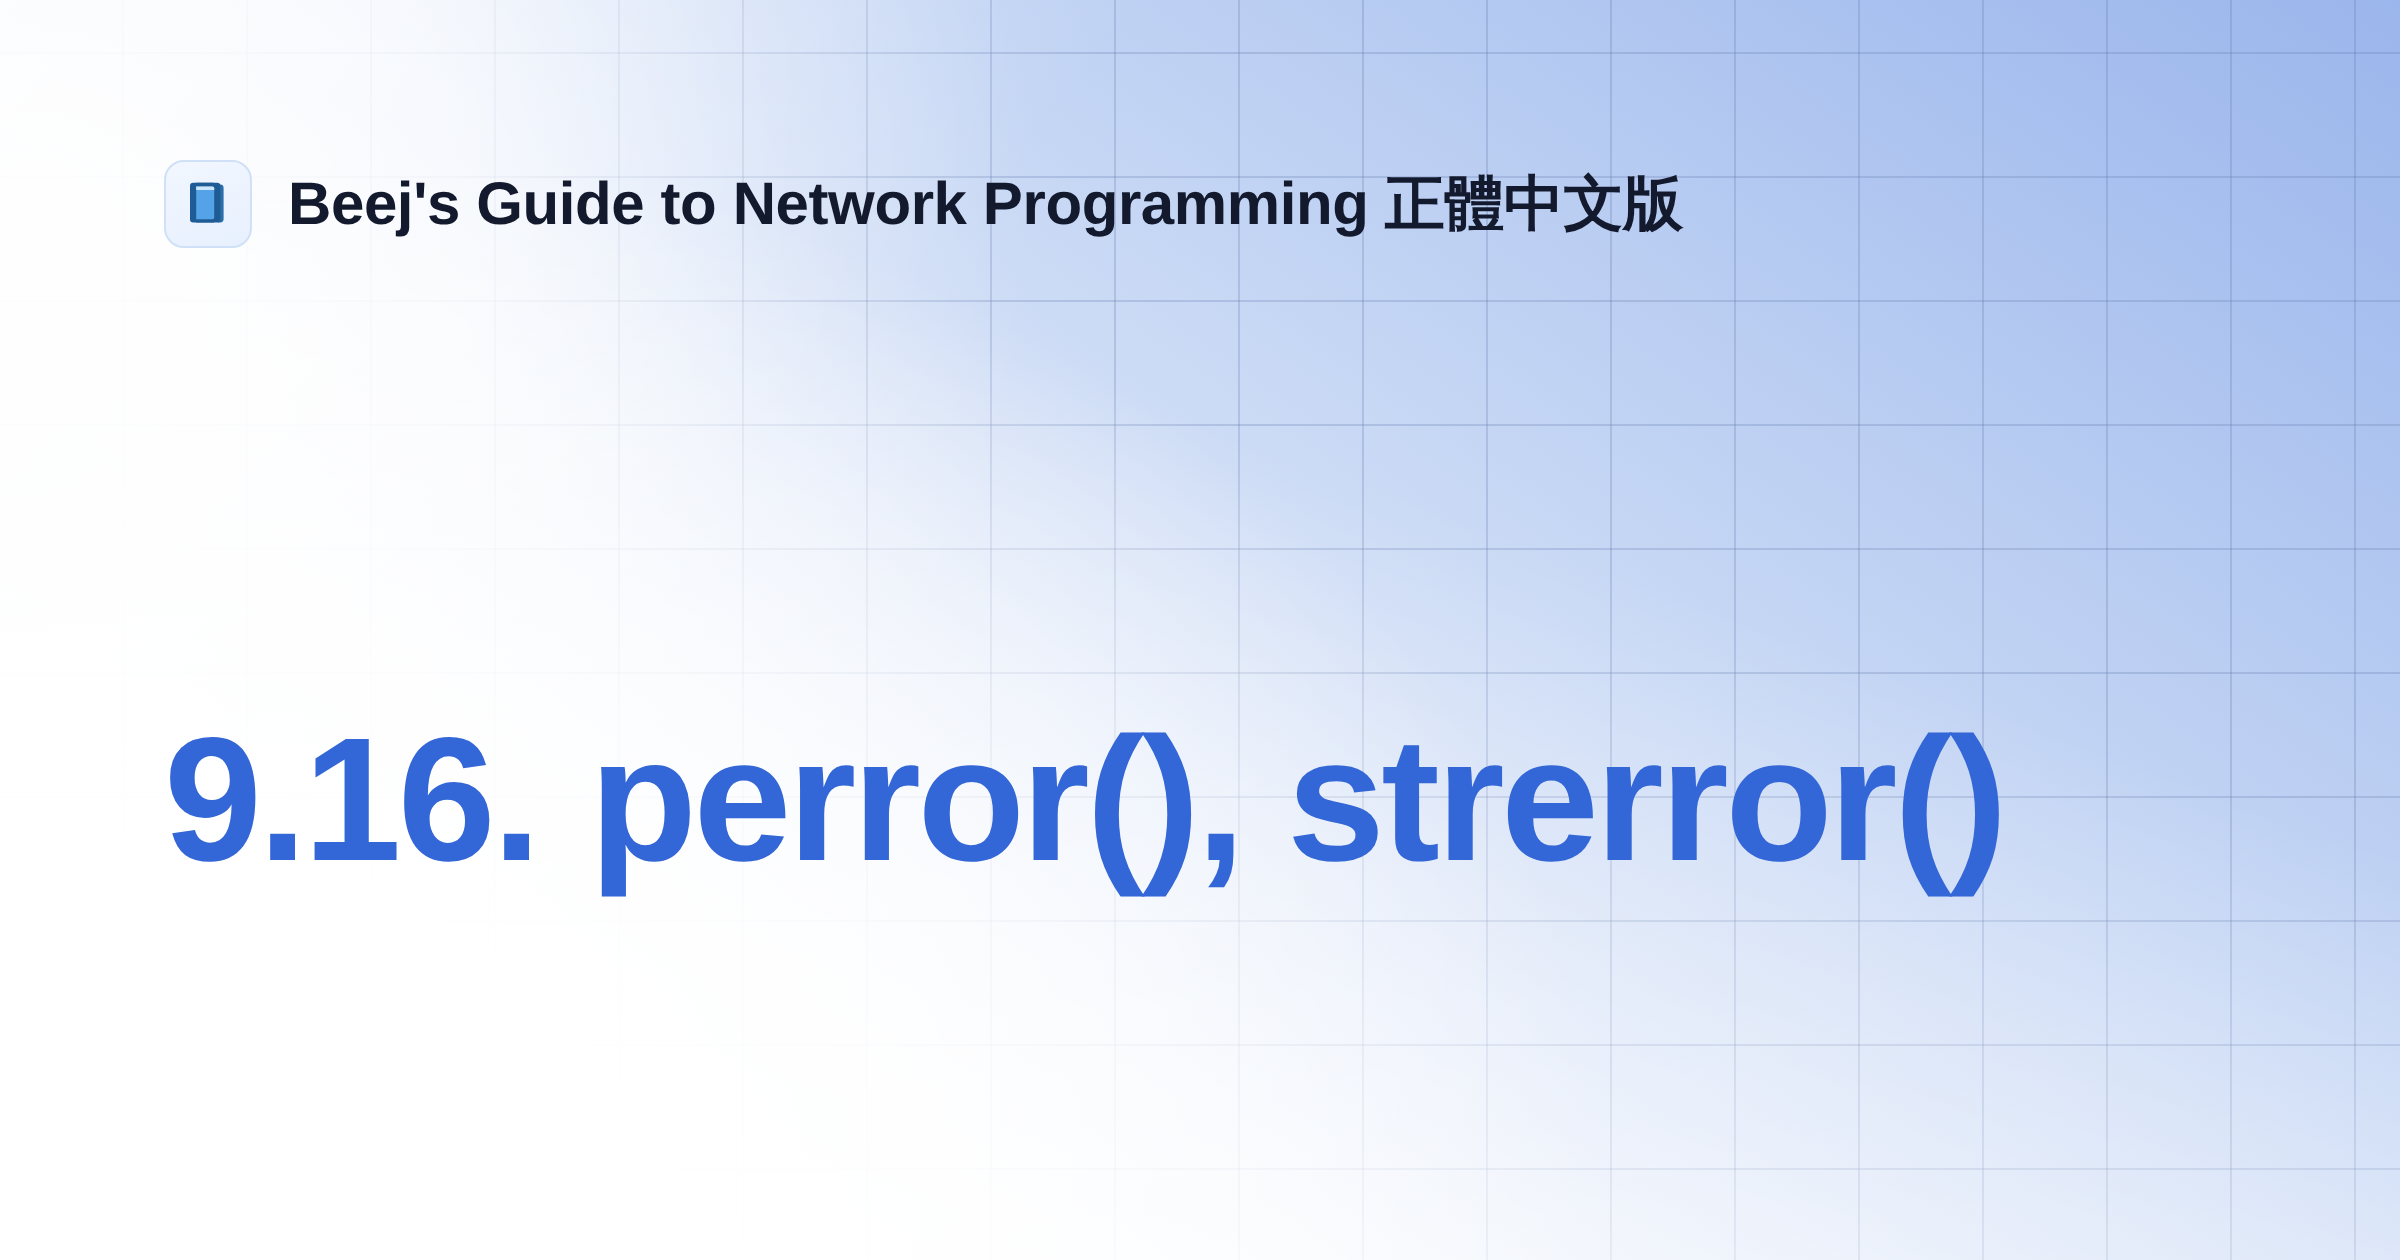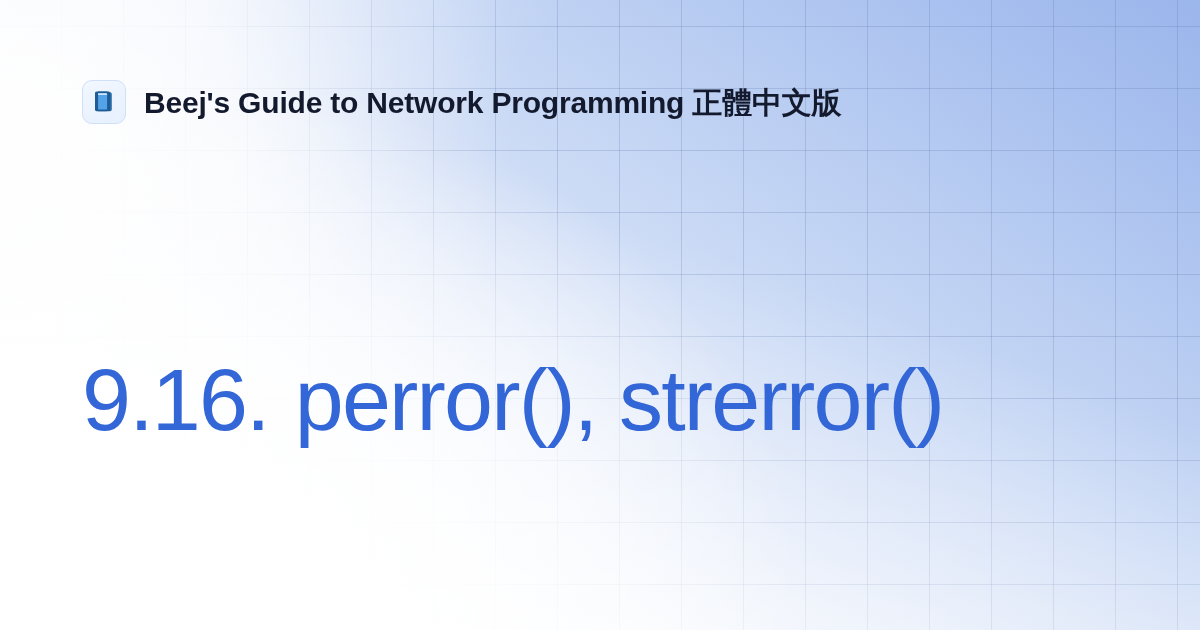--- a/index.html
+++ b/index.html
@@ -122,21 +122,21 @@
     line-height: 1.1;
   }
 
   
   .page-heading {
     position: absolute;
     left: 82px;
     top: 356px;
     width: 1040px;
     font-size: 88px;
-    font-weight: 400;
+    font-weight: 700;
     line-height: 0.99;
     letter-spacing: -1.8px;
     color: #3366d6;
     white-space: pre-wrap;
   }
 
   .heading-num { }
   .heading-gap { display: inline-block; width: 26px; }
 </style>
 </head>

